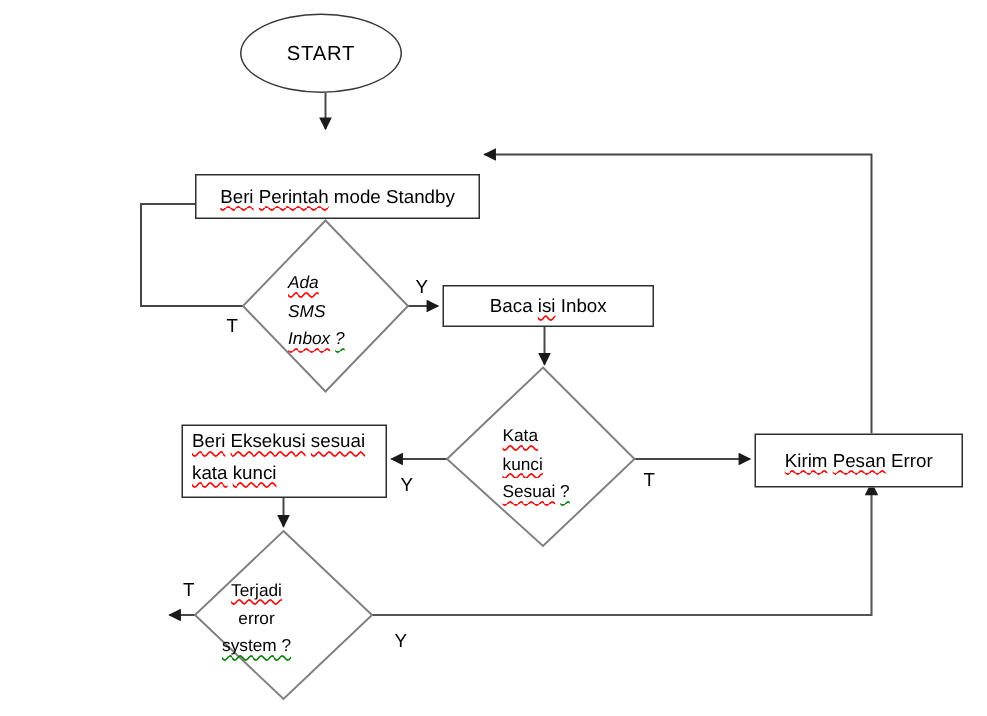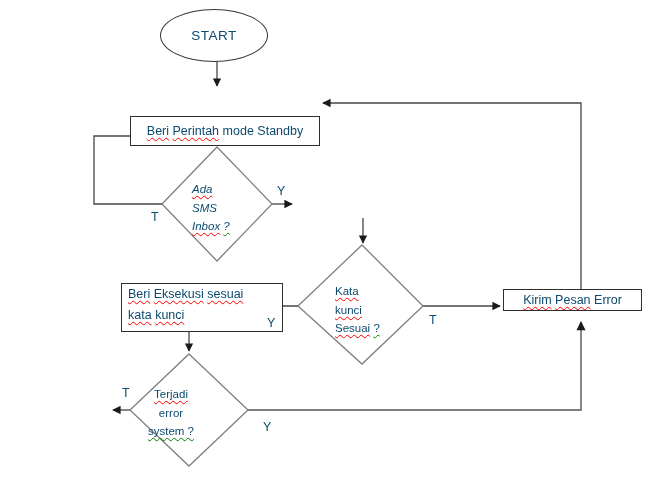--- a/index.html
+++ b/index.html
@@ -1,19 +1,19 @@
 <!DOCTYPE html>
 <html><head>
 <meta charset="utf-8">
 <style>
   html,body{margin:0;padding:0;background:#fff;}
   #canvas{
     position:relative;width:658px;height:477px;background:#ffffff;
     font-family:"Liberation Sans","DejaVu Sans",sans-serif;
-    color:#0c4a6e;overflow:hidden;
+    color:#000000;overflow:hidden;
   }
   #wires{position:absolute;left:0;top:0;width:658px;height:477px;}
   .node{position:absolute;box-sizing:border-box;display:flex;align-items:center;justify-content:center;}
   .rect{background:#fff;border:1px solid #2e2e2e;font-size:12.5px;line-height:15px;}
   .oval{background:#fff;border:1px solid #383838;border-radius:50%;}
   .terminal-label{font-size:13.5px;letter-spacing:0.5px;}
   .dtext{position:absolute;font-size:11.5px;line-height:18.6px;white-space:nowrap;}
   .ptext{white-space:nowrap;}
   .lefttext{justify-content:flex-start;padding-left:6px;}
   .two-line{flex-direction:column;align-items:flex-start;line-height:21px;font-size:12.5px;}
@@ -67,37 +67,42 @@
       <span class="word" data-u="none">Standby</span></span>
   </div>
 
   <div class="dtext" style="left:192px;top:180px;font-style:italic;">
     <div><span class="word" data-u="red">Ada</span></div>
     <div><span class="word" data-u="none">SMS</span></div>
     <div><span class="word" data-u="red">Inbox</span>
       <span class="word" data-u="green">?</span></div>
   </div>
 
+  <div class="node rect" style="left:295px;top:190px;width:141px;height:28px;">
+    <span class="ptext"><span class="word" data-u="none">Baca</span>
+      <span class="word" data-u="red">isi</span>
+      <span class="word" data-u="none">Inbox</span></span>
+  </div>
 
   <div class="dtext" style="left:335px;top:282px;">
     <div><span class="word" data-u="red">Kata</span></div>
     <div><span class="word" data-u="red">kunci</span></div>
     <div><span class="word" data-u="red">Sesuai</span>
       <span class="word" data-u="green">?</span></div>
   </div>
 
-  <div class="node rect lefttext two-line" style="left:121px;top:283px;width:162px;height:49px;text-align:center;">
+  <div class="node rect lefttext two-line" style="left:121px;top:283px;width:137px;height:49px;text-align:center;">
     <div class="ptext"><span class="word" data-u="red">Beri</span>
       <span class="word" data-u="red">Eksekusi</span>
       <span class="word" data-u="red">sesuai</span></div>
     <div class="ptext"><span class="word" data-u="red">kata</span>
       <span class="word" data-u="red">kunci</span></div>
   </div>
 
-  <div class="node rect" style="left:503px;top:289px;width:139px;height:22px;">
+  <div class="node rect" style="left:503px;top:289px;width:139px;height:36px;">
     <span class="ptext"><span class="word" data-u="red">Kirim</span>
       <span class="word" data-u="red">Pesan</span>
       <span class="word" data-u="none">Error</span></span>
   </div>
 
   <div class="dtext" style="left:148px;top:385px;text-align:center;">
     <div><span class="word" data-u="red">Terjadi</span></div>
     <div><span class="word" data-u="none">error</span></div>
     <div><span class="word" data-u="green">system ?</span></div>
   </div>

